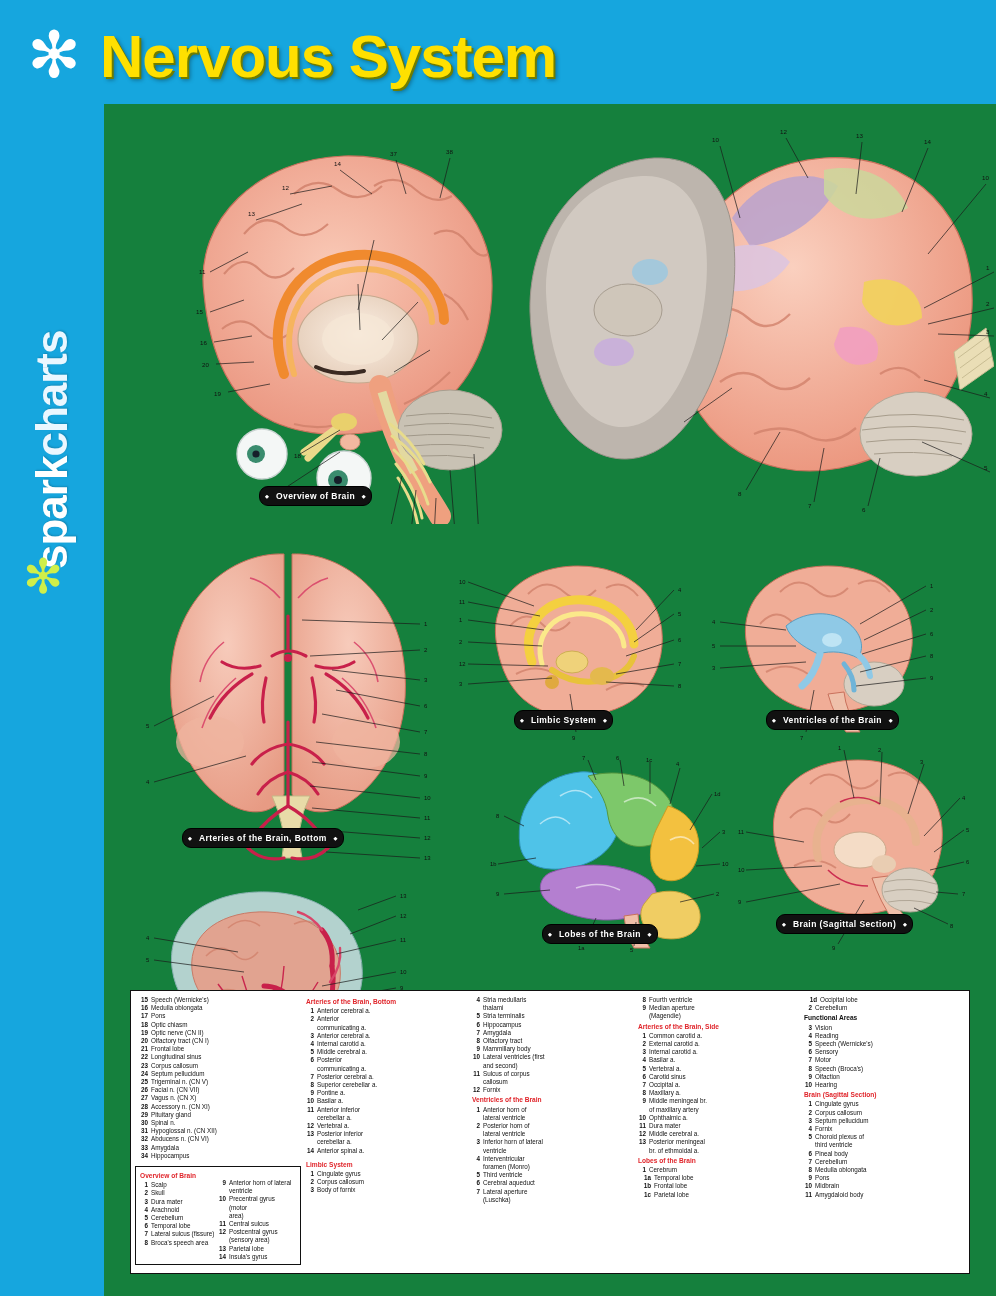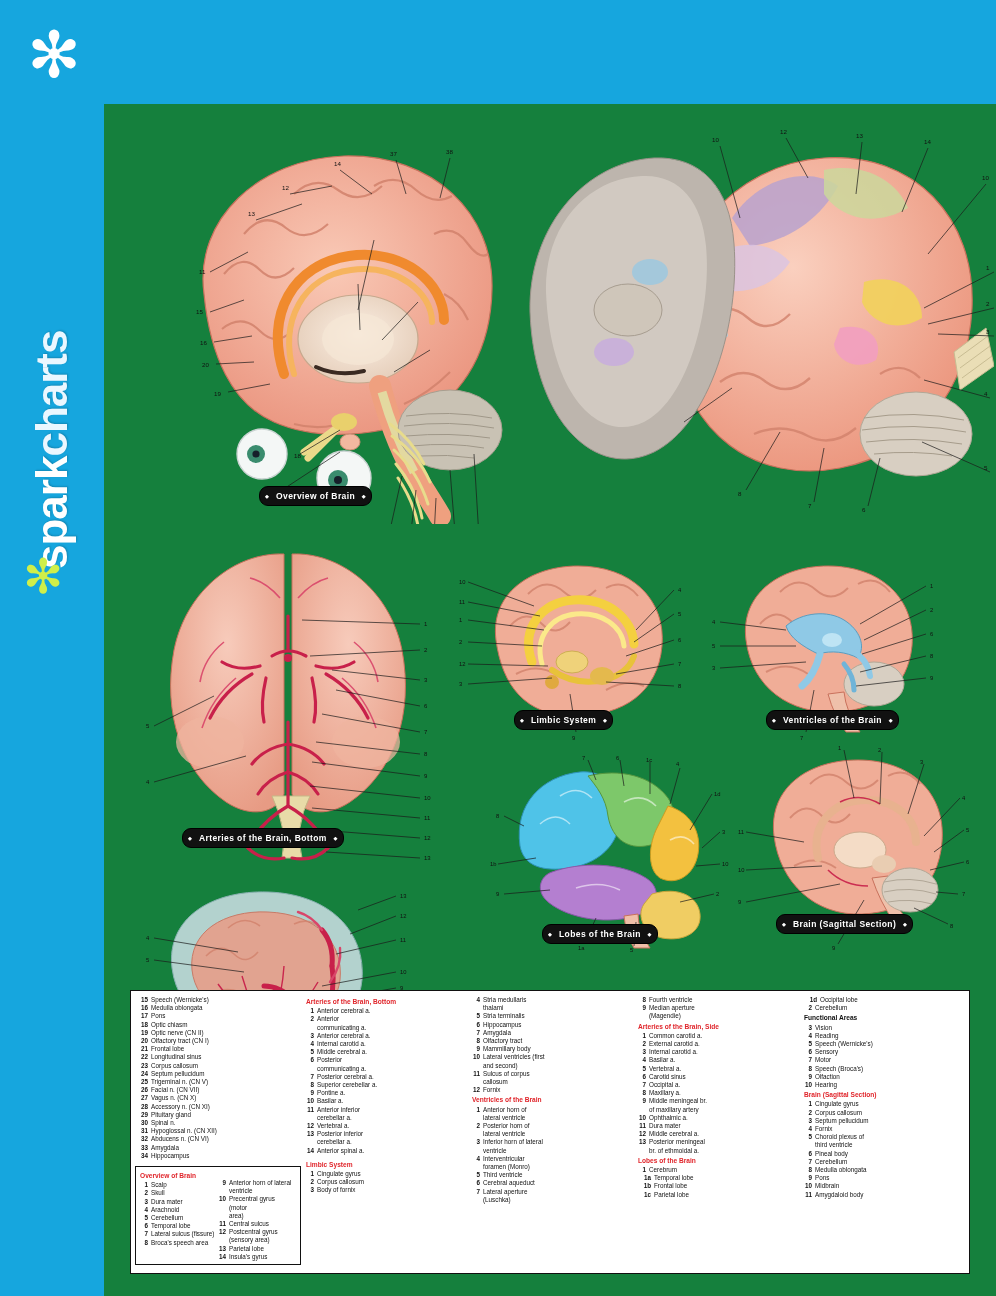--- a/index.html
+++ b/index.html
@@ -91,20 +91,21 @@
     border: 1.5px solid #111; padding: 3px 4px; background:#fff;
     display: flex;
   }
   .overview-half { flex: 1 1 0; padding-right: 3px; }
 </style>
 </head>
 <body>
 
 <div id="header">
   <div id="spark-glyph-top">✻</div>
+  <div id="page-title">Nervous System</div>
 </div>
 
 <div id="rail">
   <div id="rail-brand">
     <span>spark</span><span class="light">charts</span>
   </div>
   <div id="spark-glyph-rail">✻</div>
 </div>
 
 <div id="sheet">

